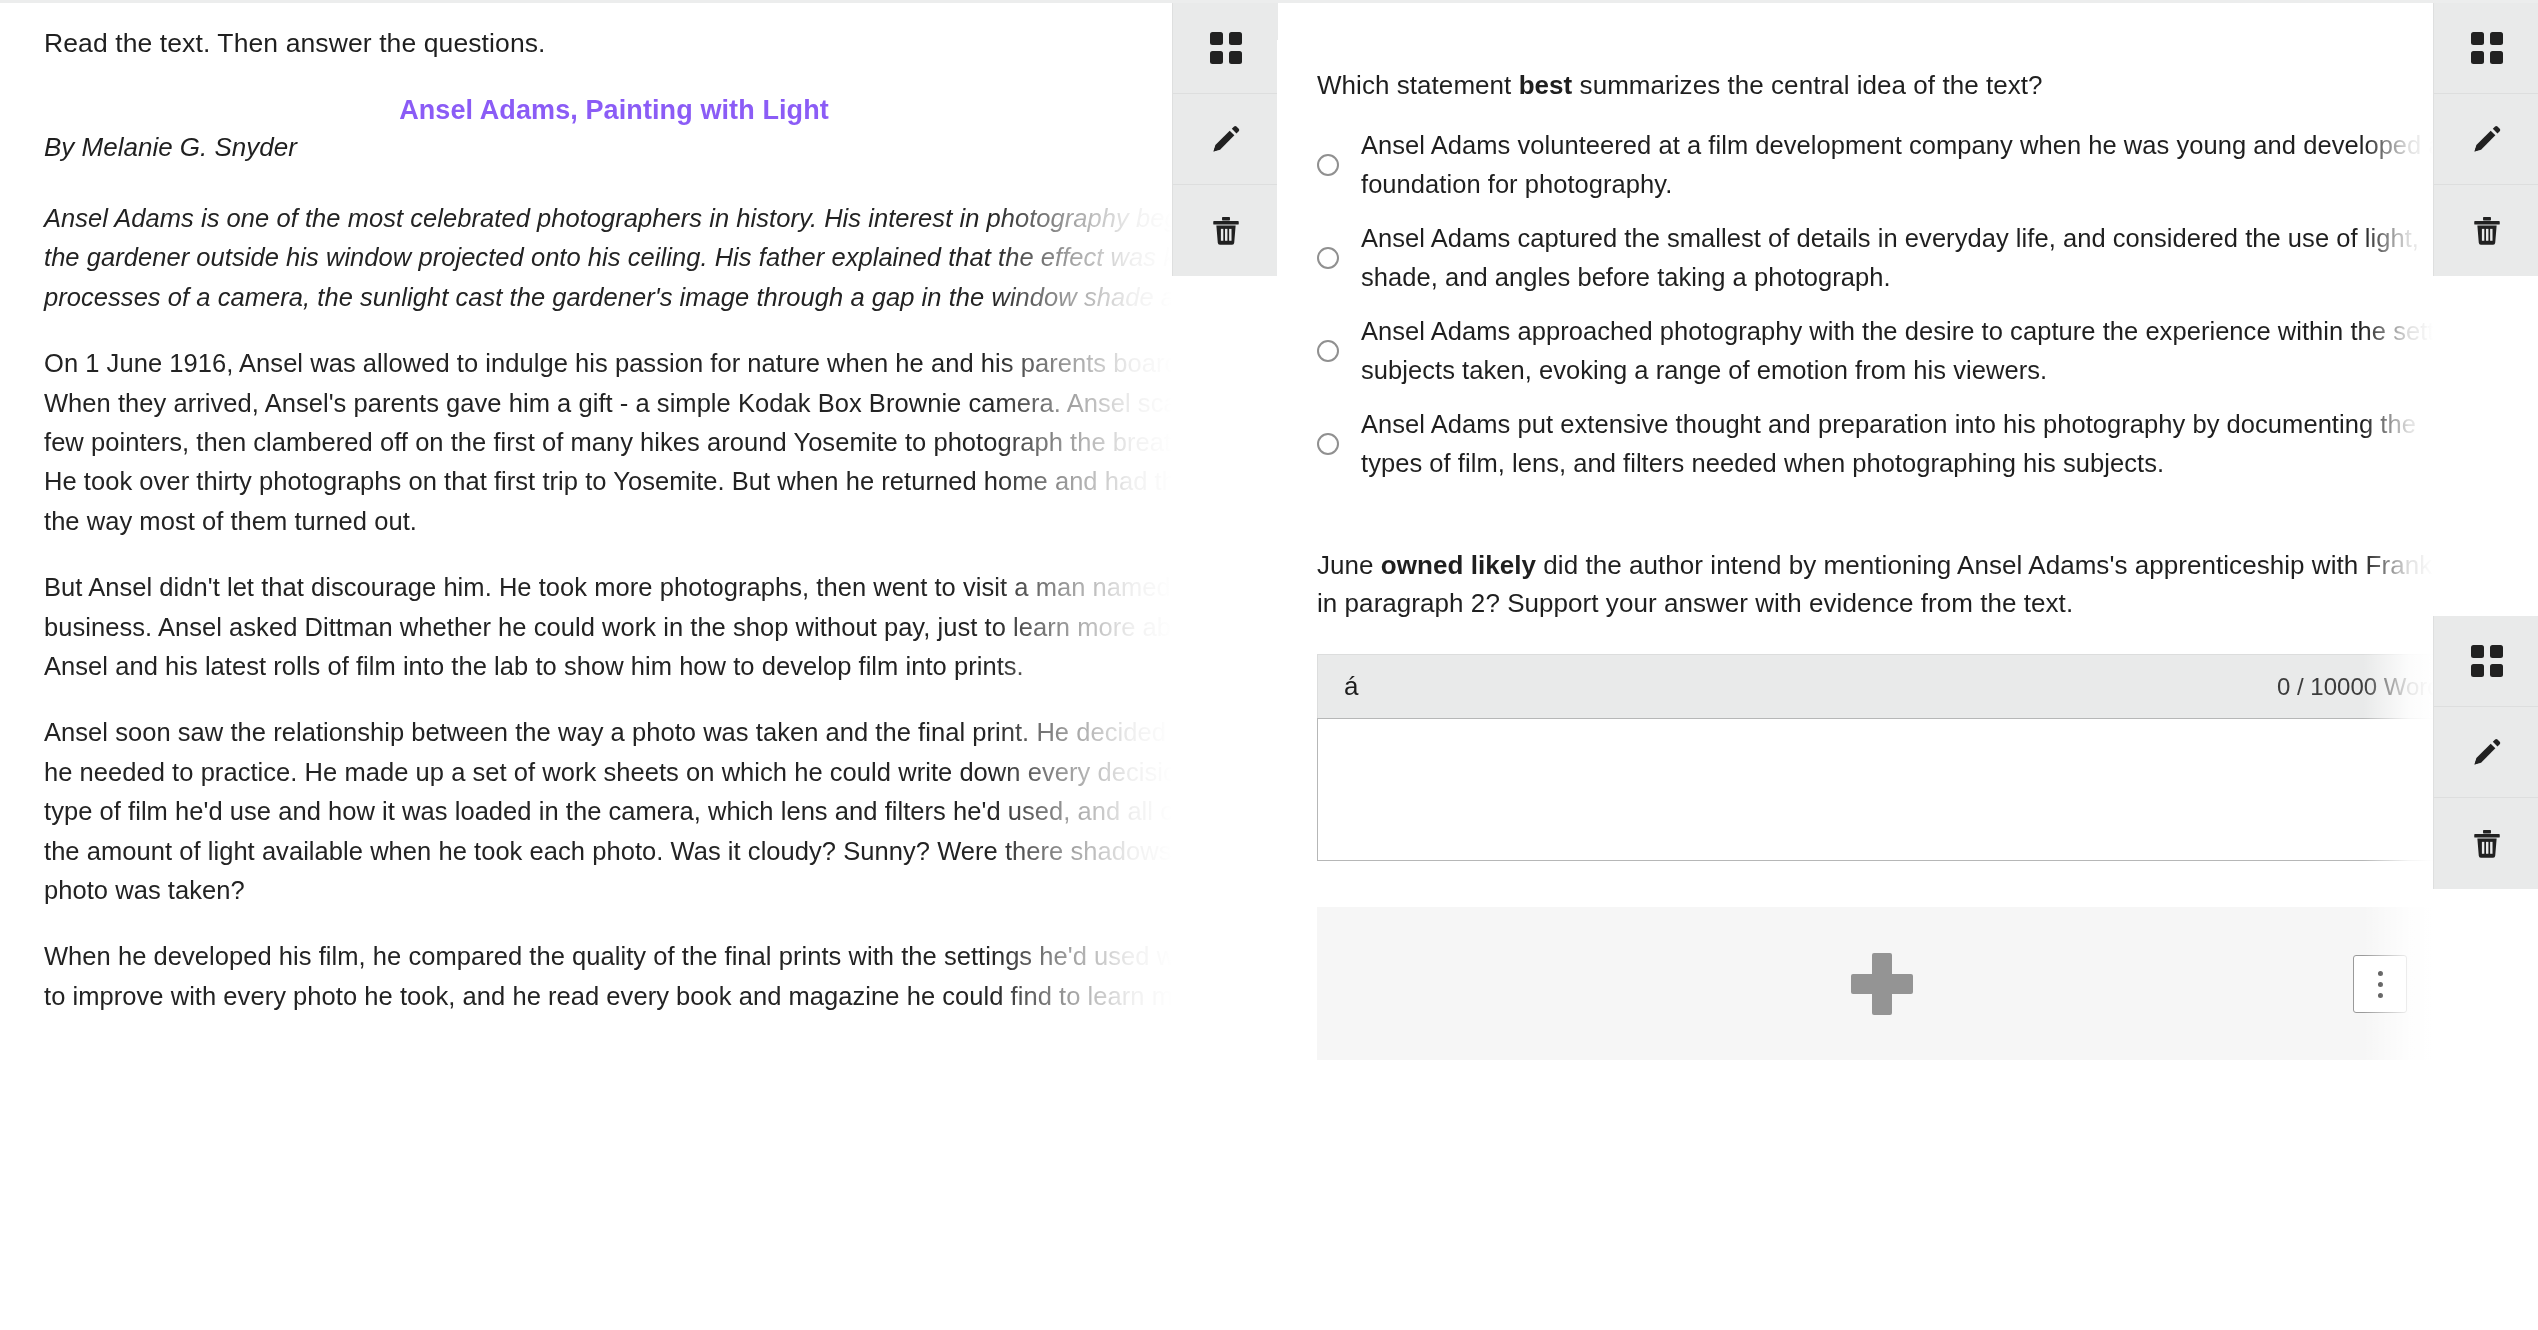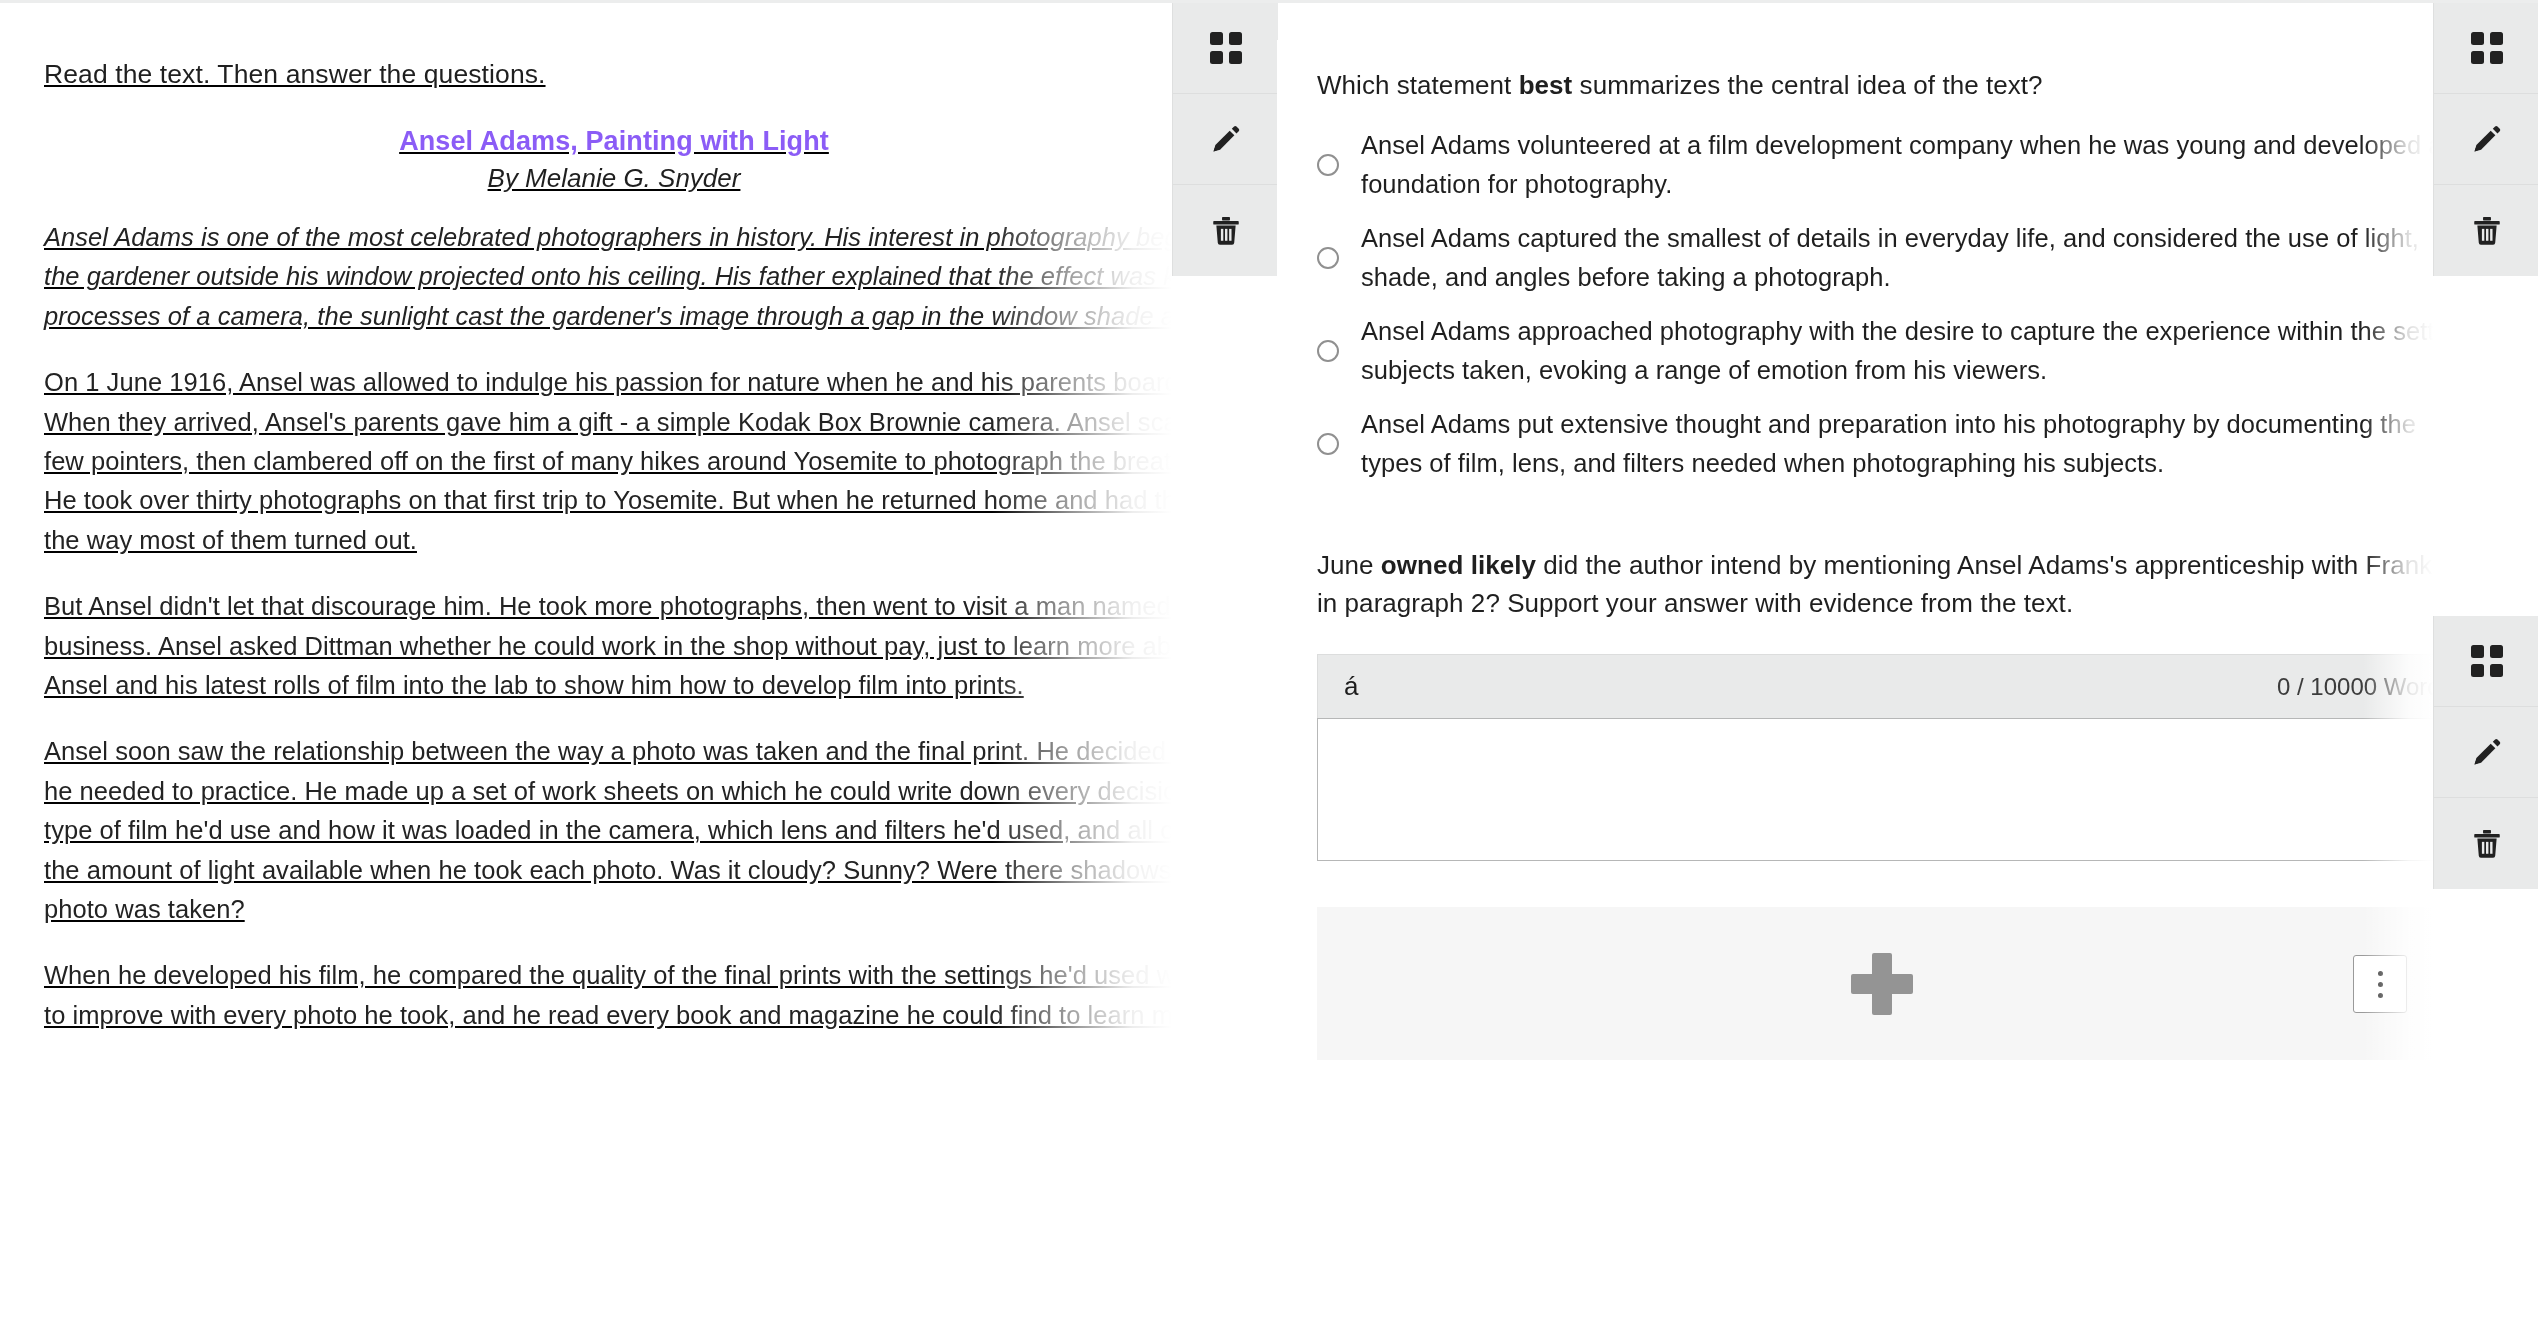--- a/index.html
+++ b/index.html
@@ -34,24 +34,23 @@
   .passage-pane {
     position: relative;
     width: 1172px;
     height: 1330px;
     background: #ffffff;
     overflow: hidden;
     flex: 0 0 1172px;
   }
   .passage-inner {
     position: absolute;
-    left: 0; top: 17px;
+    left: 0; top: 4px;
     width: 1800px;      
-    padding: 40px 0 0 44px;
-    text-decoration: underline;
+    padding: 22px 0 0 44px;
   }
 
   .prompt-line {
     font-size: 26.5px;
     color: #1f1f1f;
     line-height: 1.32;
     margin: 0 0 34px 0;
     letter-spacing: .1px;
   }
 
@@ -61,23 +60,23 @@
     color: #8b5cf6;
     text-align: center;
     width: 1140px;
     margin: 0 0 6px 0;
     letter-spacing: .1px;
   }
   .passage-byline {
     font-size: 26px;
     font-style: italic;
     color: #1f1f1f;
-    text-align: center;
+    text-align: left;
     width: 1140px;
-    margin: 0 0 24px 0;
+    margin: 0 0 36px 0;
   }
 
   .para {
     font-size: 25.5px;
     line-height: 39.4px;
     color: #232323;
     margin: 0 0 27px 0;
     width: 1660px;
     letter-spacing: .05px;
     white-space: pre-wrap;

